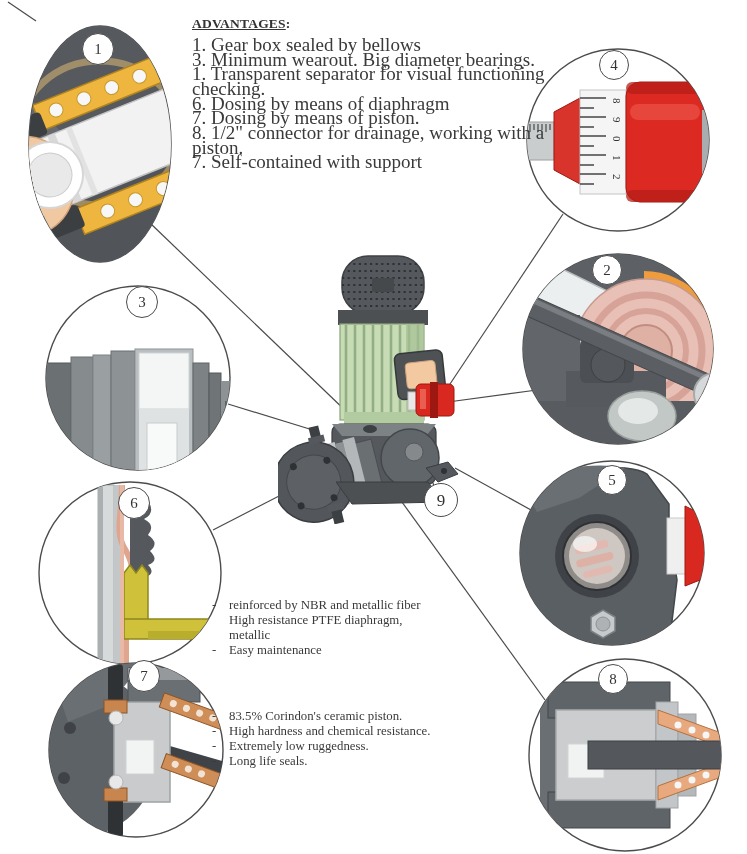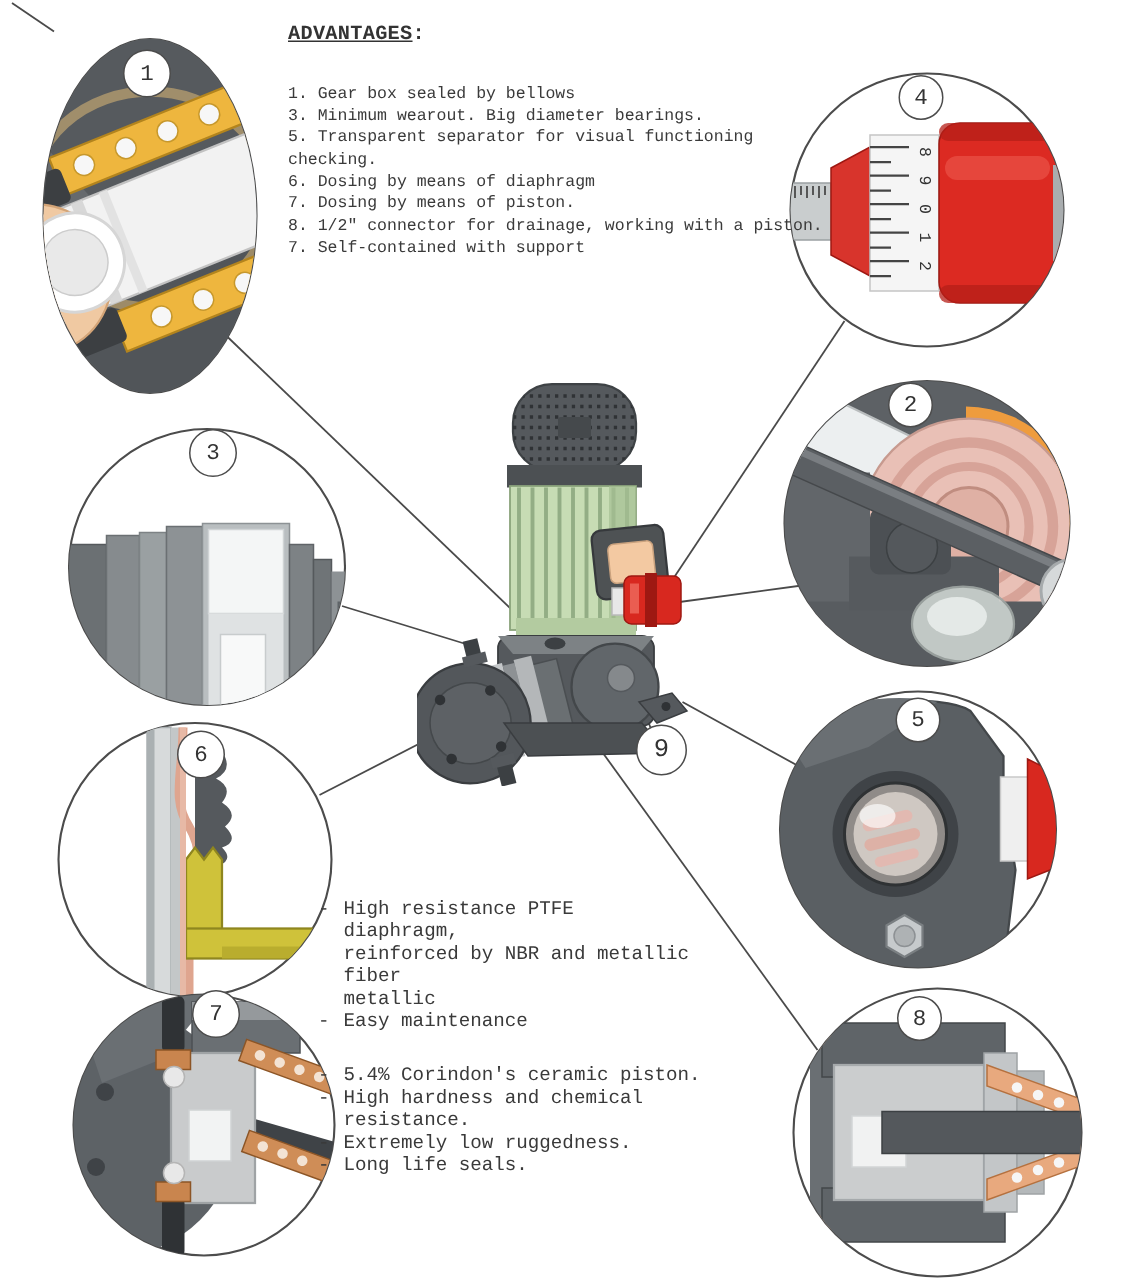--- a/index.html
+++ b/index.html
@@ -1,34 +1,34 @@
 <!DOCTYPE html>
 <html><head>
 <meta charset="utf-8">
 <style>
   html,body{margin:0;padding:0;background:#fff;}
   #canvas{position:relative;width:747px;height:854px;background:#ffffff;overflow:hidden;
-          font-family:Liberation Mono, monospace;color:#3a3a3a;}
+          font-family:Liberation Serif, serif;color:#3a3a3a;}
   .abs{position:absolute;}
   svg{display:block;}
   
   #connector-layer{left:0;top:0;z-index:1;}
   
   .detail{z-index:2;}
   
   .badge{position:absolute;z-index:5;background:#ffffff;border:1.4px solid #4c4c4c;border-radius:50%;
          display:flex;align-items:center;justify-content:center;font-size:15px;line-height:1;color:#333;}
   .badge.sz30{width:30px;height:30px;}
   .badge.sz28{width:28px;height:28px;}
   .badge.sz32{width:32px;height:32px;font-size:17px;}
   
   #advantages{left:192px;top:16px;width:375px;z-index:4;}
   #advantages .heading{font-size:13.5px;font-weight:bold;letter-spacing:.2px;color:#333;}
   #advantages .heading .u{text-decoration:underline;}
-  #advantages .list{margin-top:25px;font-size:11px;line-height:14.65px;color:#3a3a3a;}
+  #advantages .list{margin-top:6px;font-size:19px;line-height:14.65px;color:#3a3a3a;}
   
   .note{z-index:4;font-size:12.8px;line-height:15px;color:#3a3a3a;}
   .bullet-row{display:flex;}
   .bullet-row .dash{width:17px;flex:0 0 17px;}
   
   #pump{z-index:3;}
 </style>
 </head>
 <body>
 
@@ -381,50 +381,50 @@
       <polygon points="148,216 170,210 180,222 160,230" fill="#55595d" stroke="#3a3d40"></polygon>
       <circle cx="166" cy="219" r="3" fill="#2f3235"></circle>
     </g>
   </svg>
 
   <div id="advantages" class="abs">
     <div class="heading"><span class="u">ADVANTAGES</span><span>:</span></div>
     <div class="list">
       <div>1. Gear box sealed by bellows</div>
       <div>3. Minimum wearout. Big diameter bearings.</div>
-      <div>5. Transparent separator for visual functioning checking.</div>
+      <div>1. Transparent separator for visual functioning checking.</div>
       <div>6. Dosing by means of diaphragm</div>
       <div>7. Dosing by means of piston.</div>
       <div>8. 1/2" connector for drainage, working with a piston.</div>
       <div>7. Self-contained with support</div>
     </div>
   </div>
 
   <div class="abs note" style="left:212px;top:598px;width:250px;">
     <div class="bullet-row">
       <span class="dash">-</span>
       <div>
+        <div>reinforced by NBR and metallic fiber</div>
         <div>High resistance PTFE diaphragm,</div>
-        <div>reinforced by NBR and metallic fiber</div>
         <div>metallic</div>
       </div>
     </div>
     <div class="bullet-row">
       <span class="dash">-</span>
       <div>
         <div>Easy maintenance</div>
       </div>
     </div>
   </div>
 
   <div class="abs note" style="left:212px;top:709px;width:265px;">
     <div class="bullet-row">
       <span class="dash">-</span>
       <div>
-          <div>5.4% Corindon's ceramic piston.</div>
+          <div>83.5% Corindon's ceramic piston.</div>
         </div>
     </div>
     <div class="bullet-row">
       <span class="dash">-</span>
       <div>
           <div>High hardness and chemical resistance.</div>
         </div>
     </div>
     <div class="bullet-row">
       <span class="dash">-</span>

